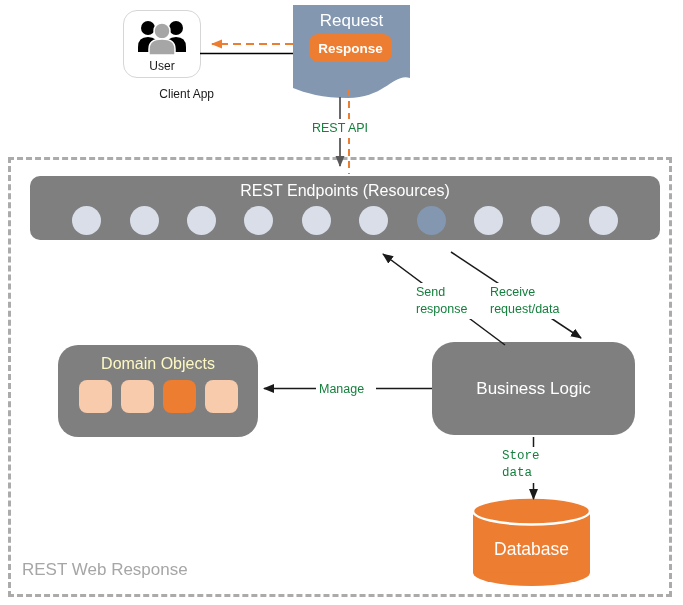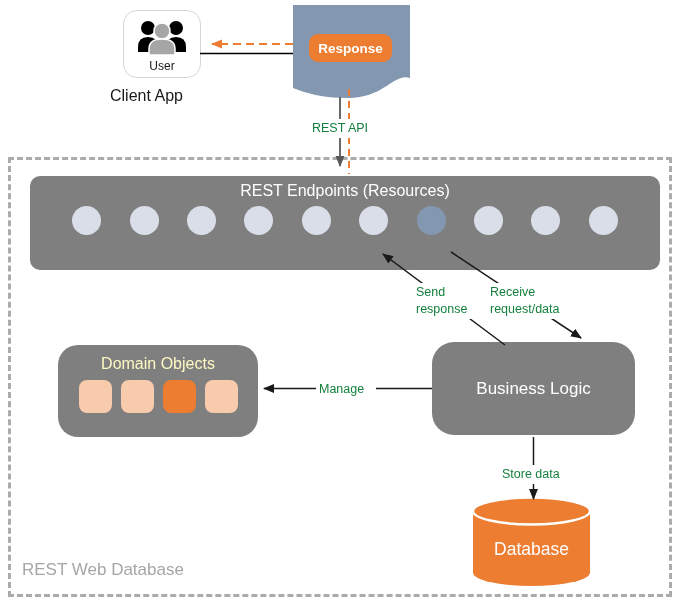--- a/index.html
+++ b/index.html
@@ -15,33 +15,33 @@
   .service-box{position:absolute;left:8px;top:157px;width:664px;height:440px;
     border:3px dashed var(--border-dash);}
   .service-caption{position:absolute;left:22px;top:560px;font-size:17px;color:var(--caption-gray);}
 
   
   .user-box{position:absolute;left:123px;top:10px;width:78px;height:68px;background:#fff;
     border:1.5px solid #D6D6D6;border-radius:14px;display:flex;flex-direction:column;
     align-items:center;justify-content:flex-end;padding-bottom:4px;}
   .user-box svg{position:absolute;top:7px;left:50%;transform:translateX(-50%);}
   .user-label{font-size:12px;color:#1A1A1A;}
-  .client-caption{position:absolute;left:110px;top:87px;width:104px;text-align:left;
-    font-size:16px;color:#1A1A1A;}
+  .client-caption{position:absolute;left:110px;top:87px;width:104px;text-align:right;
+    font-size:12px;color:#1A1A1A;}
 
   
   .request-shape{position:absolute;left:293px;top:5px;width:117px;height:97px;}
   .request-title{position:absolute;left:293px;top:11px;width:117px;text-align:center;
     color:#fff;font-size:17px;}
   .response-box{position:absolute;left:309px;top:34px;width:83px;height:28px;
     background:var(--orange);border-radius:9px;display:flex;align-items:center;
     justify-content:center;color:#fff;font-size:13.5px;font-weight:bold;}
 
   
-  .endpoints-box{position:absolute;left:30px;top:176px;width:630px;height:94px;
+  .endpoints-box{position:absolute;left:30px;top:176px;width:630px;height:64px;
     background:var(--box-gray);border-radius:10px;color:#fff;}
   .endpoints-title{text-align:center;font-size:16px;margin-top:6px;}
   .circles{display:flex;justify-content:space-evenly;align-items:center;margin-top:6px;padding:0 14px;}
   .circle{width:29px;height:29px;border-radius:50%;background:var(--circle-light);}
   .circle.active{background:var(--circle-active);}
 
   
   .domain-box{position:absolute;left:58px;top:345px;width:200px;height:92px;
     background:var(--box-gray);border-radius:20px;color:#fef9c3;}
   .domain-title{text-align:center;font-size:16px;margin-top:10px;}
@@ -60,21 +60,21 @@
   
   .overlay{position:absolute;left:0;top:0;width:683px;height:605px;pointer-events:none;}
 
   
   .conn-label{position:absolute;background:#fff;color:#15803d;font-size:12.5px;
     line-height:1.35;padding:1px 3px;}
   .lbl-rest-api{left:309px;top:119px;width:66px;}
   .lbl-send{left:413px;top:283px;width:68px;}
   .lbl-receive{left:487px;top:283px;width:93px;}
   .lbl-manage{left:316px;top:380px;width:60px;}
-  .lbl-store{left:499px;top:465px;width:70px;}
+  .lbl-store{left:499px;top:447px;width:70px;font-family:Liberation Mono, monospace;}
 </style>
 </head>
 <body>
 
 <div class="stage">
 
   <div class="service-box"></div>
 
   <div class="user-box">
     <svg width="52" height="38" viewBox="0 0 52 38">
@@ -89,20 +89,21 @@
         <path d="M13 37 V31 Q13 21 26 21 Q39 21 39 31 V37 Z"></path>
       </g>
     </svg>
     <div class="user-label">User</div>
   </div>
   <div class="client-caption">Client App</div>
 
   <svg class="request-shape" viewBox="0 0 117 97">
     <path d="M0 0 H117 V73 C100 68 92 93 55 93 C30 93 12 88 0 83 Z" style="fill:var(--blue-gray)"></path>
   </svg>
+  <div class="request-title">Request</div>
   <div class="response-box">Response</div>
 
   <div class="endpoints-box">
     <div class="endpoints-title">REST Endpoints (Resources)</div>
     <div class="circles">
         <div class="circle"></div>
         <div class="circle"></div>
         <div class="circle"></div>
         <div class="circle"></div>
         <div class="circle"></div>
@@ -154,14 +155,14 @@
     <line x1="432" y1="388.5" x2="264" y2="388.5" style="stroke:var(--arrow-black)" stroke-width="1.5" marker-end="url(#ah-black)"></line>
     <line x1="533.5" y1="437" x2="533.5" y2="499" style="stroke:var(--arrow-black)" stroke-width="1.5" marker-end="url(#ah-black)"></line>
   </svg>
 
   <div class="conn-label lbl-rest-api">REST API</div>
   <div class="conn-label lbl-receive">Receive request/data</div>
   <div class="conn-label lbl-send">Send response</div>
   <div class="conn-label lbl-manage">Manage</div>
   <div class="conn-label lbl-store">Store data</div>
 
-  <div class="service-caption">REST Web Database</div>
+  <div class="service-caption">REST Web Response</div>
 </div>
 
 </body></html>

